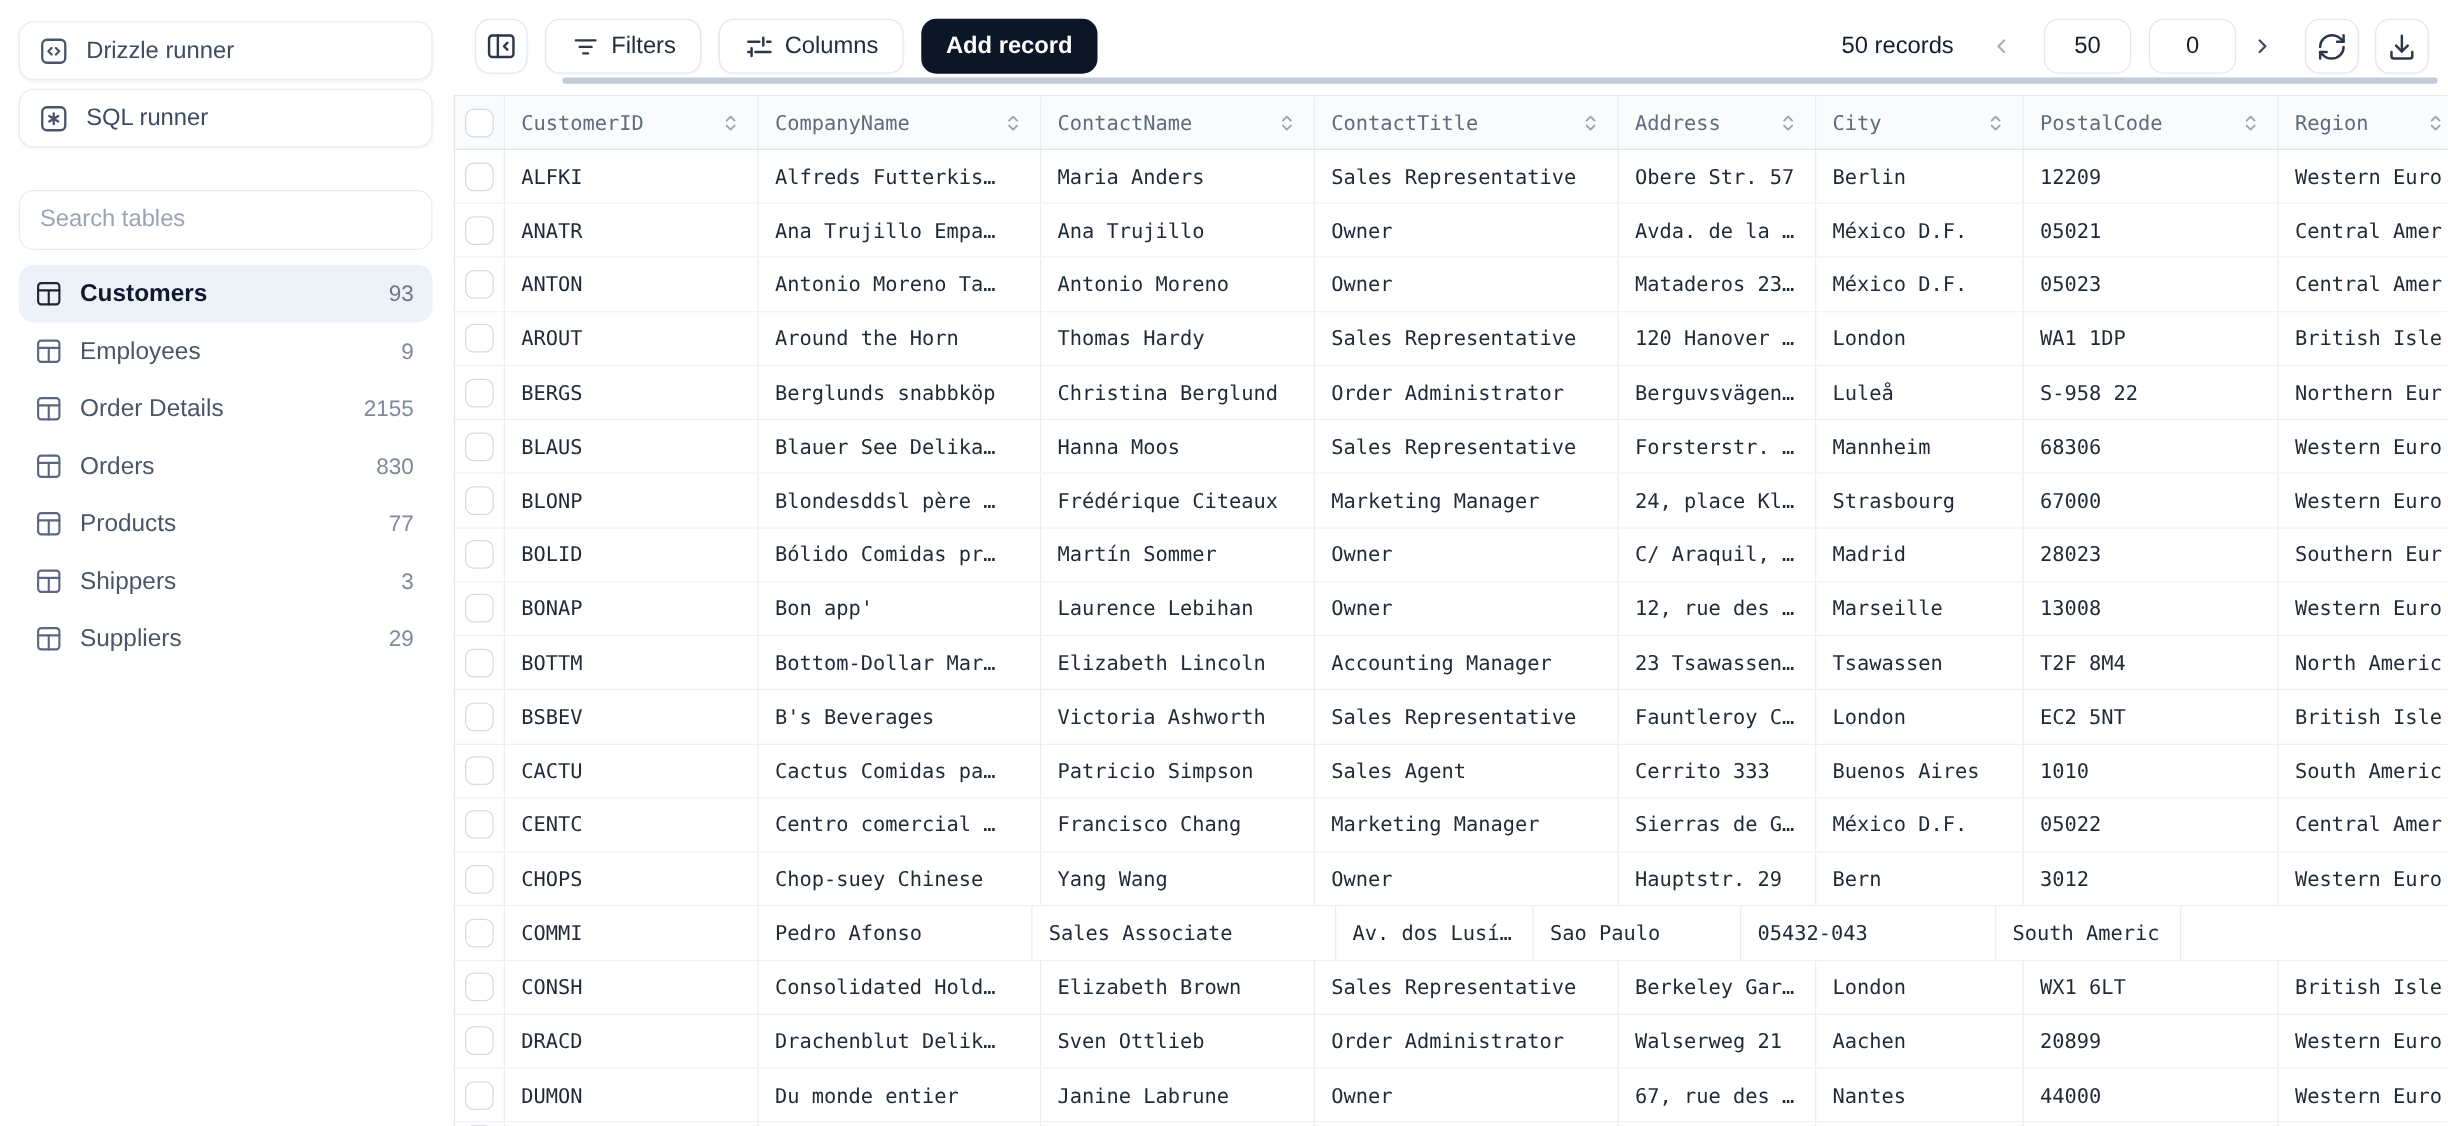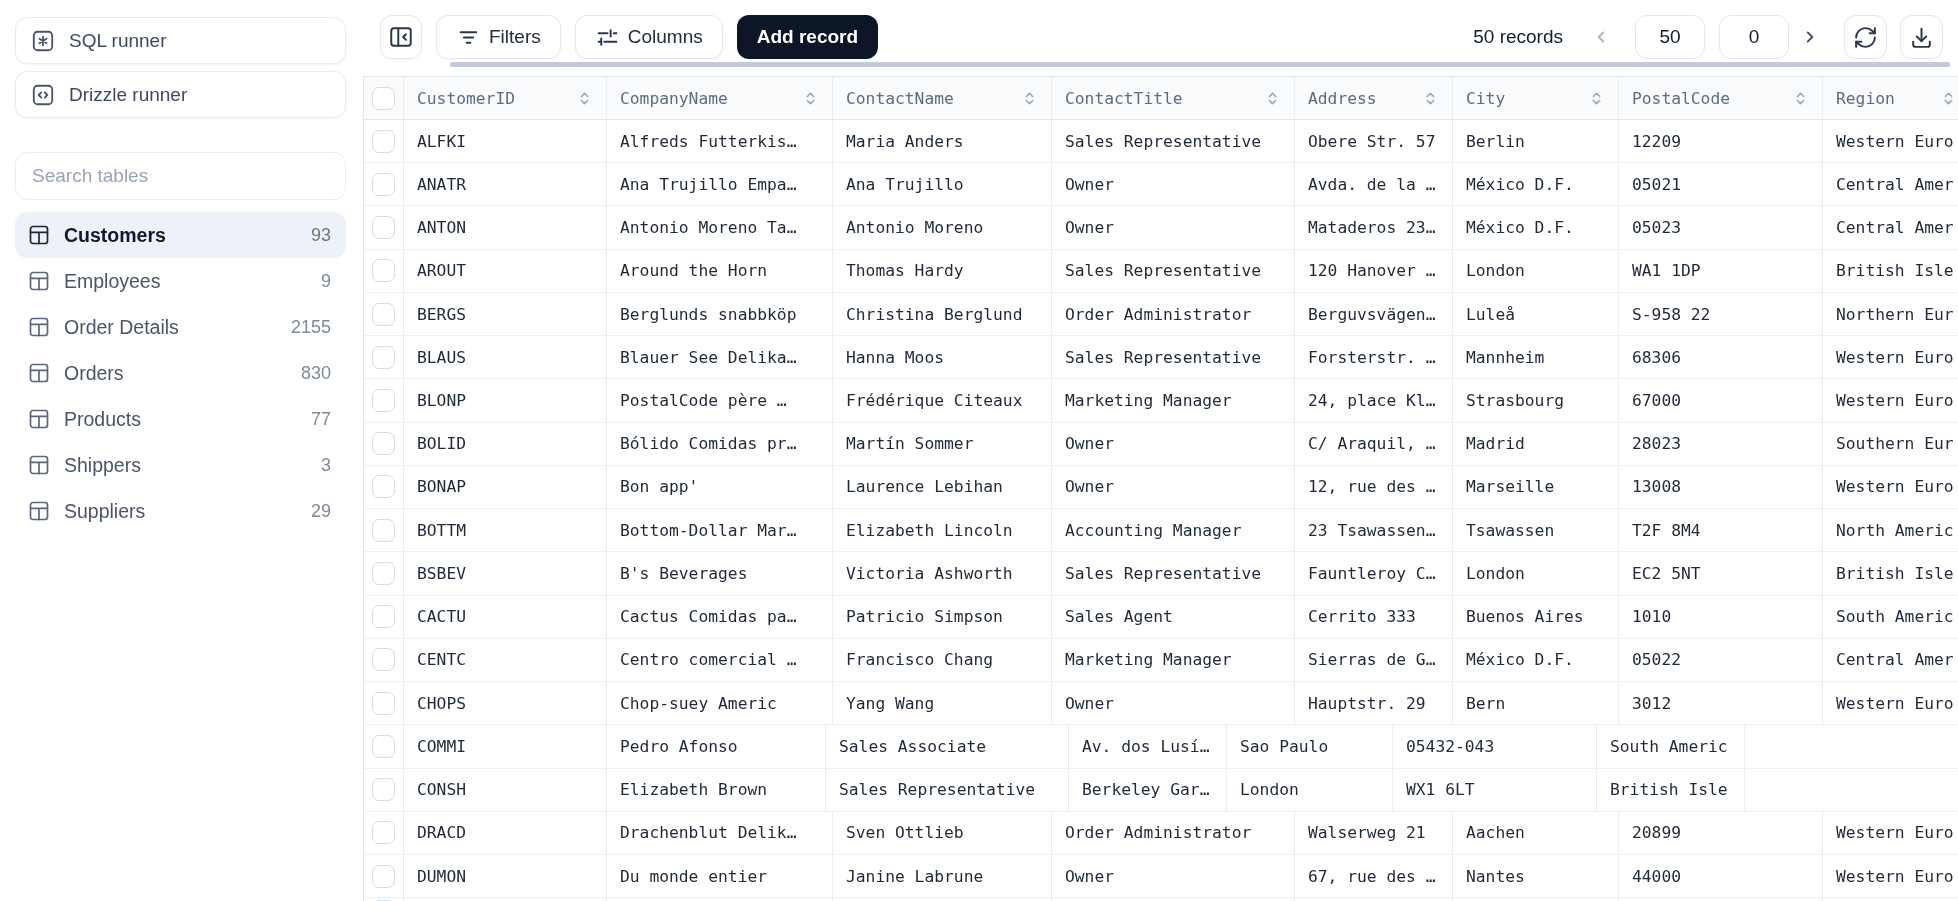--- a/index.html
+++ b/index.html
@@ -72,34 +72,34 @@
   .row.partial .cb { margin-top:2px; }
 </style>
 </head>
 <body>
 
 <aside class="sidebar">
   <button class="runner-btn">
     <span style="display:flex">
       <svg width="26" height="26" viewBox="0 0 24 24" fill="none" stroke="#49556b" stroke-width="1.7" stroke-linecap="round" stroke-linejoin="round">
         <rect x="3.5" y="3.5" width="17" height="17" rx="3.5"></rect>
+        <path d="M10.4 9.6 8 12l2.4 2.4M13.6 9.6 16 12l-2.4 2.4"></path>
+      </svg>
+    </span>
+    <span>Drizzle runner</span>
+  </button>
+
+  <button class="runner-btn">
+    <span style="display:flex">
+      <svg width="26" height="26" viewBox="0 0 24 24" fill="none" stroke="#49556b" stroke-width="1.7" stroke-linecap="round" stroke-linejoin="round">
+        <rect x="3.5" y="3.5" width="17" height="17" rx="3.5"></rect>
         <path d="M12 8v8M8.7 10l6.6 4M15.3 10l-6.6 4"></path>
       </svg>
     </span>
     <span>SQL runner</span>
-  </button>
-
-  <button class="runner-btn">
-    <span style="display:flex">
-      <svg width="26" height="26" viewBox="0 0 24 24" fill="none" stroke="#49556b" stroke-width="1.7" stroke-linecap="round" stroke-linejoin="round">
-        <rect x="3.5" y="3.5" width="17" height="17" rx="3.5"></rect>
-        <path d="M10.4 9.6 8 12l2.4 2.4M13.6 9.6 16 12l-2.4 2.4"></path>
-      </svg>
-    </span>
-    <span>Drizzle runner</span>
   </button>
 
   <div class="search-box">
     <input type="text" placeholder="Search tables" style="">
   </div>
 
   <nav class="nav" id="table-nav">
       <div class="nav-item active">
         <span class="tbl-icon">
           <svg width="24" height="24" viewBox="0 0 24 24" fill="none" stroke="currentColor" stroke-width="1.7" stroke-linecap="round" stroke-linejoin="round">
@@ -406,21 +406,21 @@
         <div class="cell" style="width:158px">Forsterstr. …</div>
         <div class="cell" style="width:166px">Mannheim</div>
         <div class="cell" style="width:204px">68306</div>
         <div class="cell" style="width:148px">Western Euro</div>
       </div>
       <div class="row">
         <div class="cbcell">
           <span class="cb"></span>
         </div>
         <div class="cell" style="width:203px">BLONP</div>
-        <div class="cell" style="width:226px">PostalCode père …</div>
+        <div class="cell" style="width:226px">Blondesddsl père …</div>
         <div class="cell" style="width:219px">Frédérique Citeaux</div>
         <div class="cell" style="width:243px">Marketing Manager</div>
         <div class="cell" style="width:158px">24, place Kl…</div>
         <div class="cell" style="width:166px">Strasbourg</div>
         <div class="cell" style="width:204px">67000</div>
         <div class="cell" style="width:148px">Western Euro</div>
       </div>
       <div class="row">
         <div class="cbcell">
           <span class="cb"></span>
@@ -497,21 +497,21 @@
         <div class="cell" style="width:158px">Sierras de G…</div>
         <div class="cell" style="width:166px">México D.F.</div>
         <div class="cell" style="width:204px">05022</div>
         <div class="cell" style="width:148px">Central Amer</div>
       </div>
       <div class="row">
         <div class="cbcell">
           <span class="cb"></span>
         </div>
         <div class="cell" style="width:203px">CHOPS</div>
-        <div class="cell" style="width:226px">Chop-suey Americ</div>
+        <div class="cell" style="width:226px">Chop-suey Chinese</div>
         <div class="cell" style="width:219px">Yang Wang</div>
         <div class="cell" style="width:243px">Owner</div>
         <div class="cell" style="width:158px">Hauptstr. 29</div>
         <div class="cell" style="width:166px">Bern</div>
         <div class="cell" style="width:204px">3012</div>
         <div class="cell" style="width:148px">Western Euro</div>
       </div>
       <div class="row">
         <div class="cbcell">
           <span class="cb"></span>
@@ -522,20 +522,21 @@
         <div class="cell" style="width:158px">Av. dos Lusí…</div>
         <div class="cell" style="width:166px">Sao Paulo</div>
         <div class="cell" style="width:204px">05432-043</div>
         <div class="cell" style="width:148px">South Americ</div>
       </div>
       <div class="row">
         <div class="cbcell">
           <span class="cb"></span>
         </div>
         <div class="cell" style="width:203px">CONSH</div>
+        <div class="cell" style="width:226px">Consolidated Hold…</div>
         <div class="cell" style="width:219px">Elizabeth Brown</div>
         <div class="cell" style="width:243px">Sales Representative</div>
         <div class="cell" style="width:158px">Berkeley Gar…</div>
         <div class="cell" style="width:166px">London</div>
         <div class="cell" style="width:204px">WX1 6LT</div>
         <div class="cell" style="width:148px">British Isle</div>
       </div>
       <div class="row">
         <div class="cbcell">
           <span class="cb"></span>

